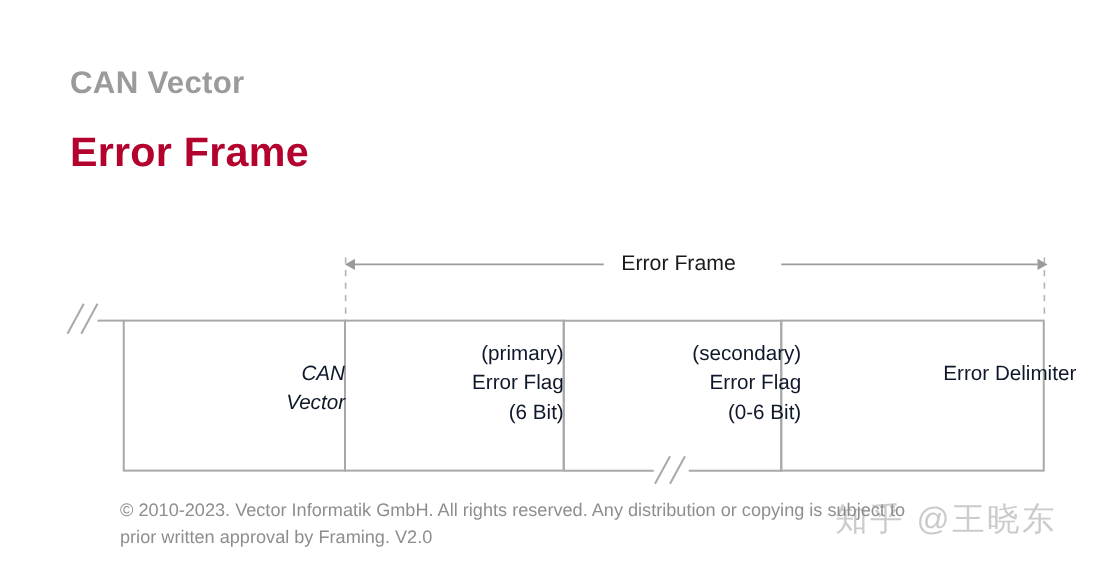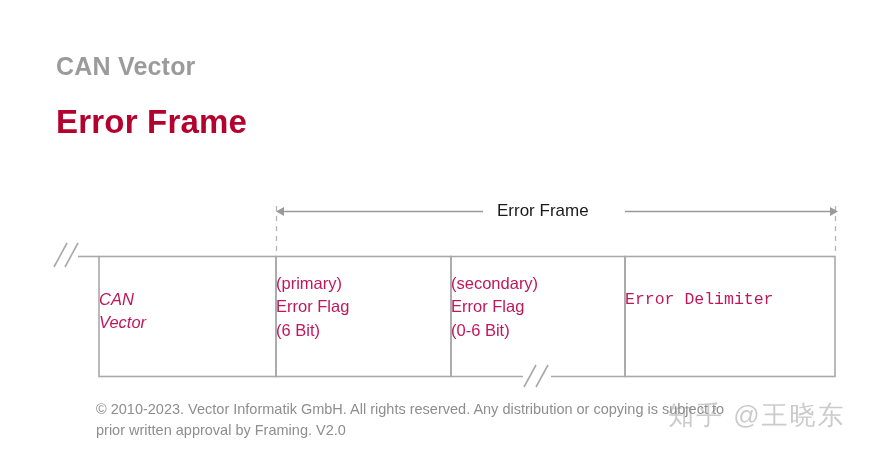--- a/index.html
+++ b/index.html
@@ -55,22 +55,22 @@
     left: 497px;
     top: 201px;
     font-size: 17px;
     color: #1a1a1a;
     white-space: nowrap;
   }
 
   .boxlabel {
     position: absolute;
     font-size: 16.5px;
-    color: #be185d;
-    text-align: left;
+    color: #0f172a;
+    text-align: right;
     line-height: 1.42;
     white-space: nowrap;
   }
 
   
   .footer {
     position: absolute;
     left: 56px;
     top: 399px;
     width: 770px;
@@ -146,21 +146,21 @@
     <div>Error Flag</div>
     <div>(6 Bit)</div>
   </div>
 
   <div class="boxlabel" style="left:451px; top:272px; width:190px;">
     <div>(secondary)</div>
     <div>Error Flag</div>
     <div>(0-6 Bit)</div>
   </div>
 
-  <div class="boxlabel" style="left:625px; top:288px; width:236px;font-family:Liberation Mono, monospace;">
+  <div class="boxlabel" style="left:625px; top:288px; width:236px;">
     <div>Error Delimiter</div>
   </div>
 
   <div class="footer">
     <span>© 2010-2023. Vector Informatik GmbH. All rights reserved. Any distribution or copying is subject to</span>
     <span>prior written approval by Framing. V2.0</span>
   </div>
 
   <div class="watermark">知乎 @王晓东</div>
 

